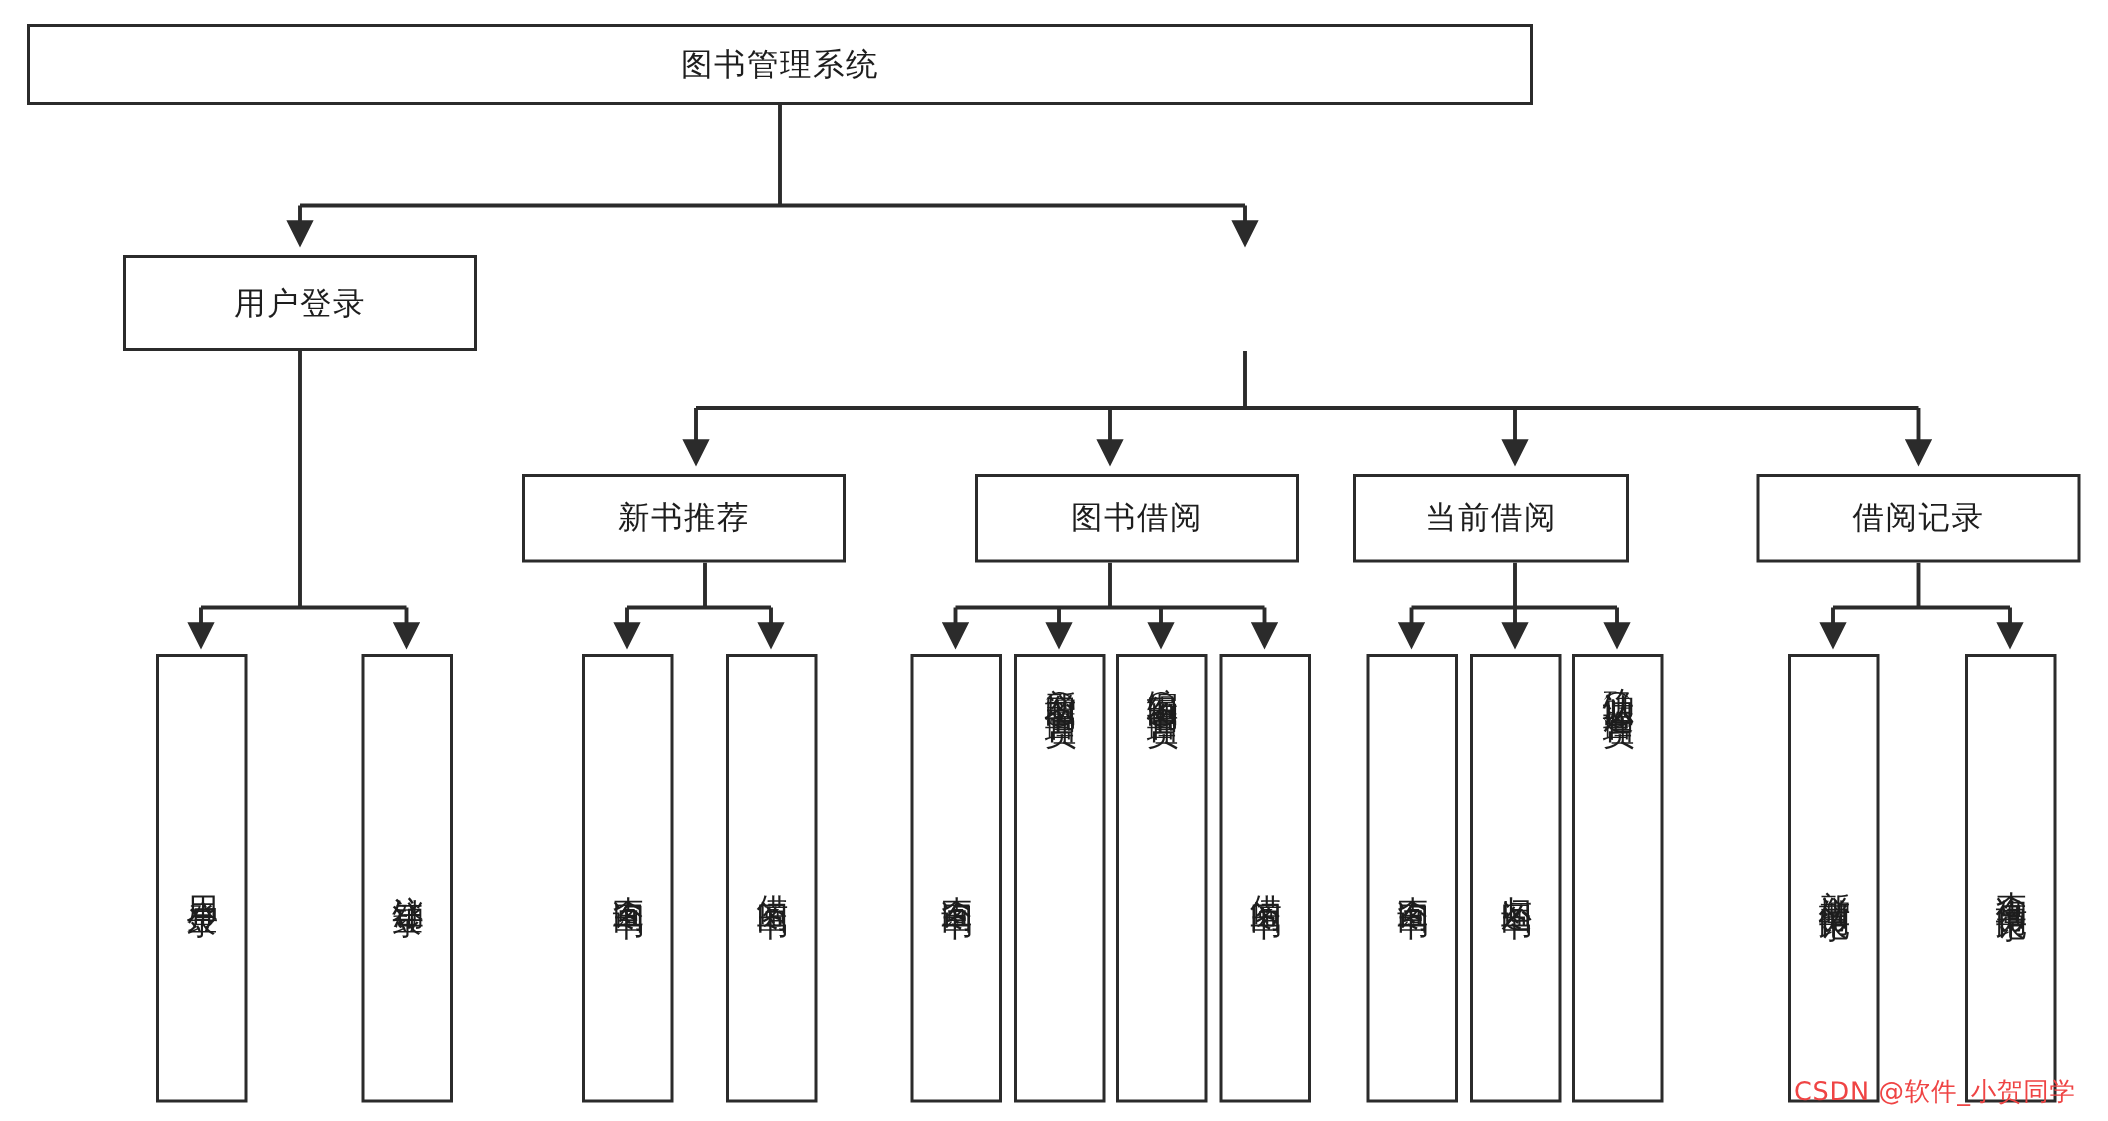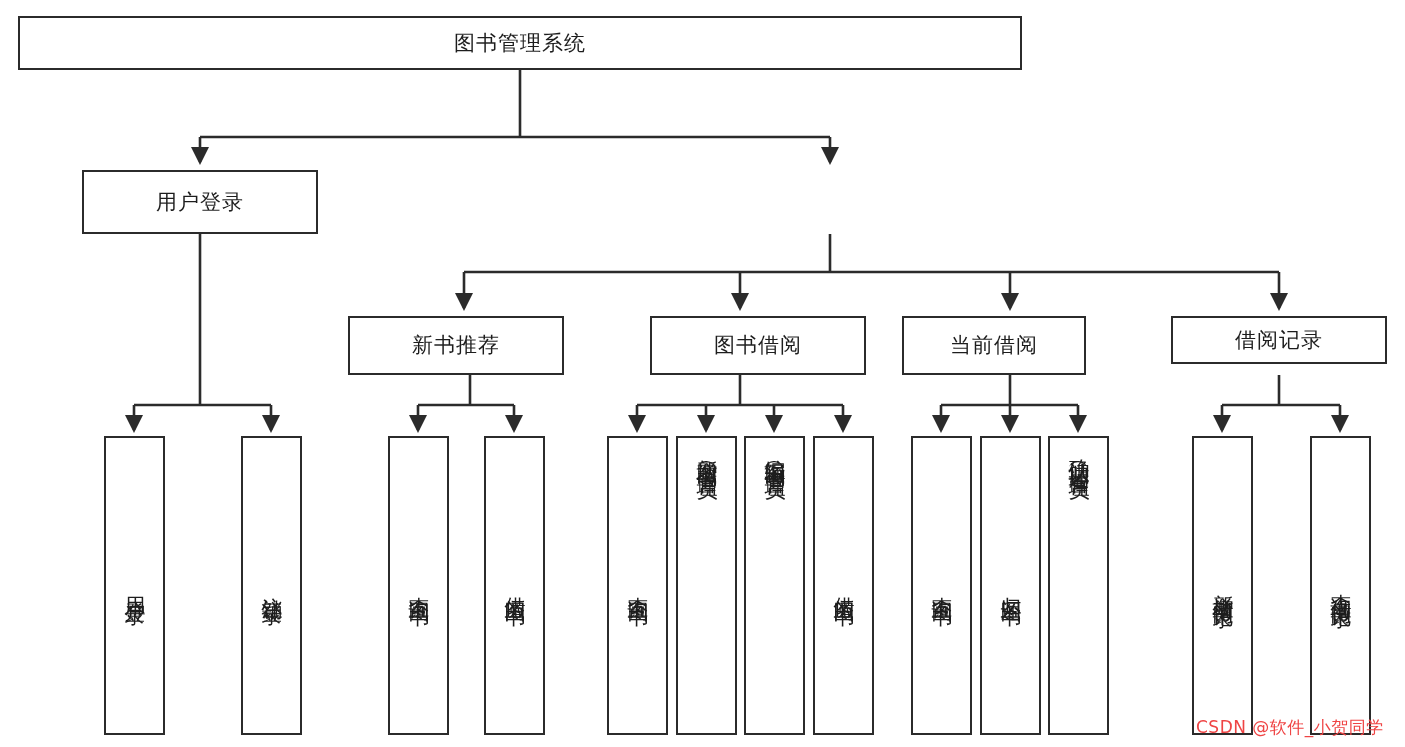--- a/index.html
+++ b/index.html
@@ -131,21 +131,21 @@
 
   <div class="node" style="left:348px;top:316px;width:216px;height:59px;">
     <span class="label">新书推荐</span>
   </div>
   <div class="node" style="left:632px;top:316px;width:216px;height:59px;margin-left:18px;">
     <span class="label">图书借阅</span>
   </div>
   <div class="node" style="left:902px;top:316px;width:184px;height:59px;">
     <span class="label">当前借阅</span>
   </div>
-  <div class="node" style="left:1171px;top:316px;width:216px;height:48px;">
+  <div class="node" style="left:1171px;top:316px;width:216px;height:59px;">
     <span class="label">借阅记录</span>
   </div>
 
   <div class="node vertical mid" style="left:104px;top:436px;width:61px;height:299px;">
     <span class="label">用户登录</span>
   </div>
   <div class="node vertical mid" style="left:241px;top:436px;width:61px;height:299px;">
     <span class="label">注销登录</span>
   </div>
 

